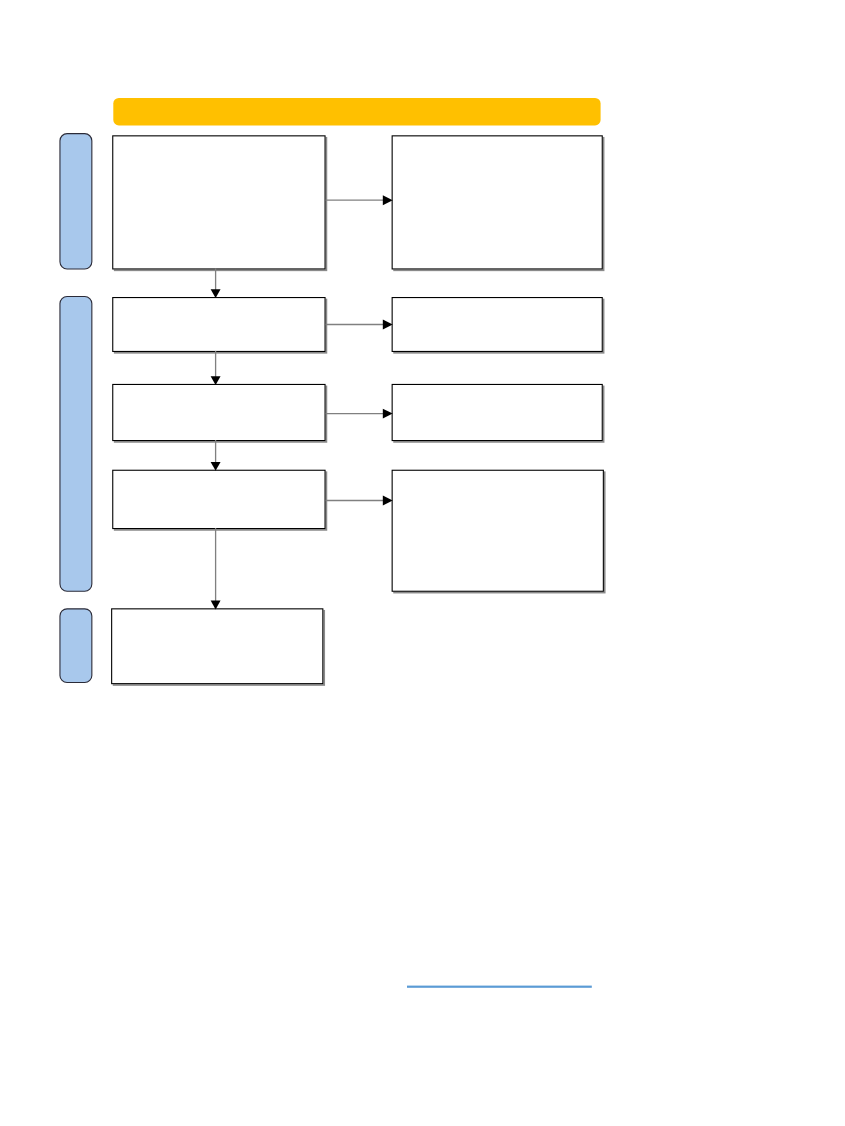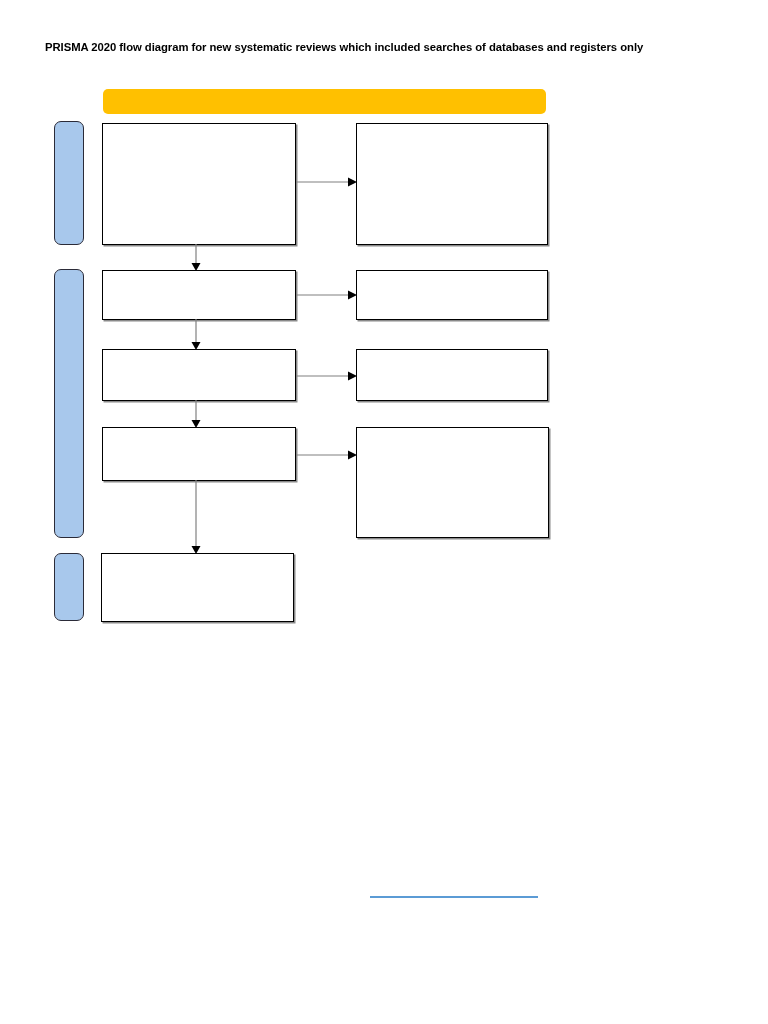--- a/index.html
+++ b/index.html
@@ -144,21 +144,20 @@
     text-decoration: none;
     white-space: nowrap;
     overflow: hidden;
   }
 </style>
 </head>
 <body>
 
 <div id="page">
 
-  <div id="doc-title">PRISMA 2020 flow diagram for new systematic reviews which included searches of databases and registers only</div>
 
   <div id="identification-banner">
     <span class="stage-tab-label"></span>
   </div>
 
   <div class="stage-tab" id="stage-tab-identification">
     <span class="stage-tab-label"></span>
   </div>
   <div class="stage-tab" id="stage-tab-screening">
     <span class="stage-tab-label"></span>

